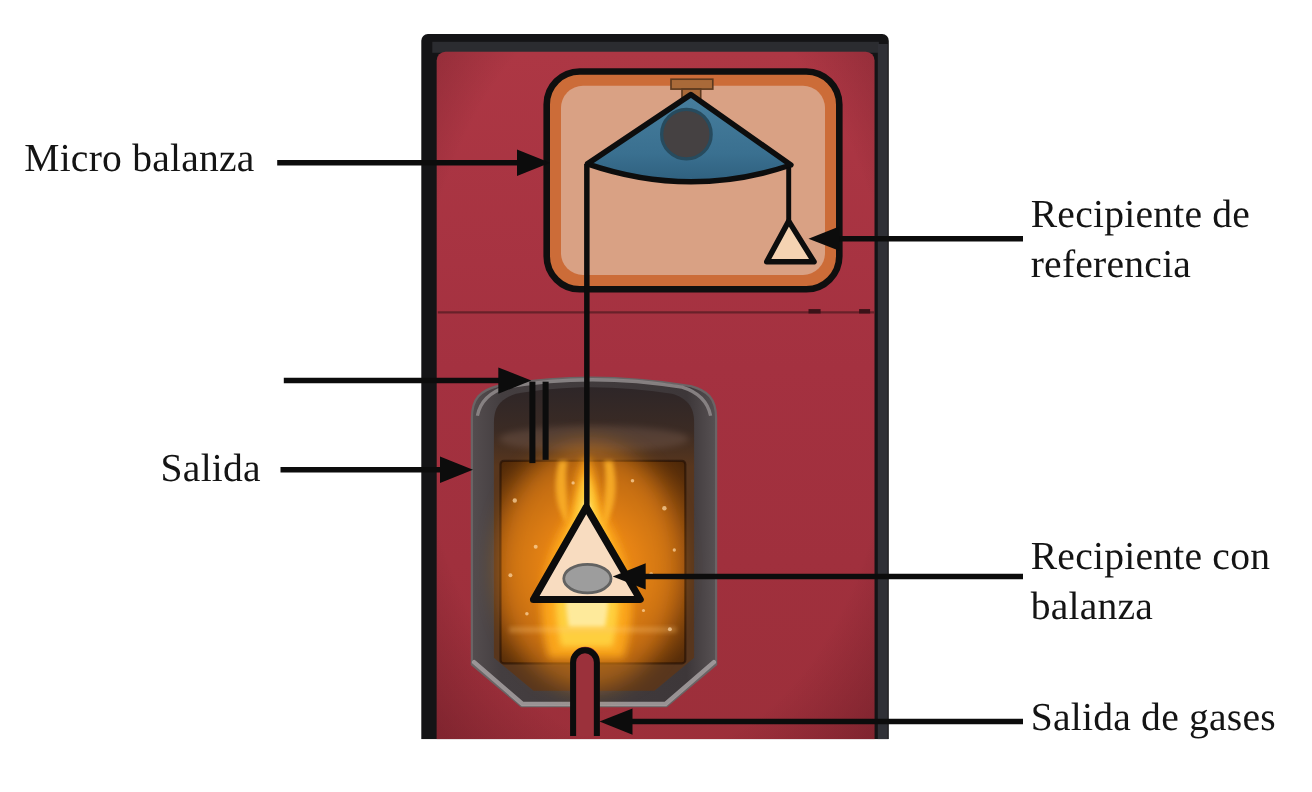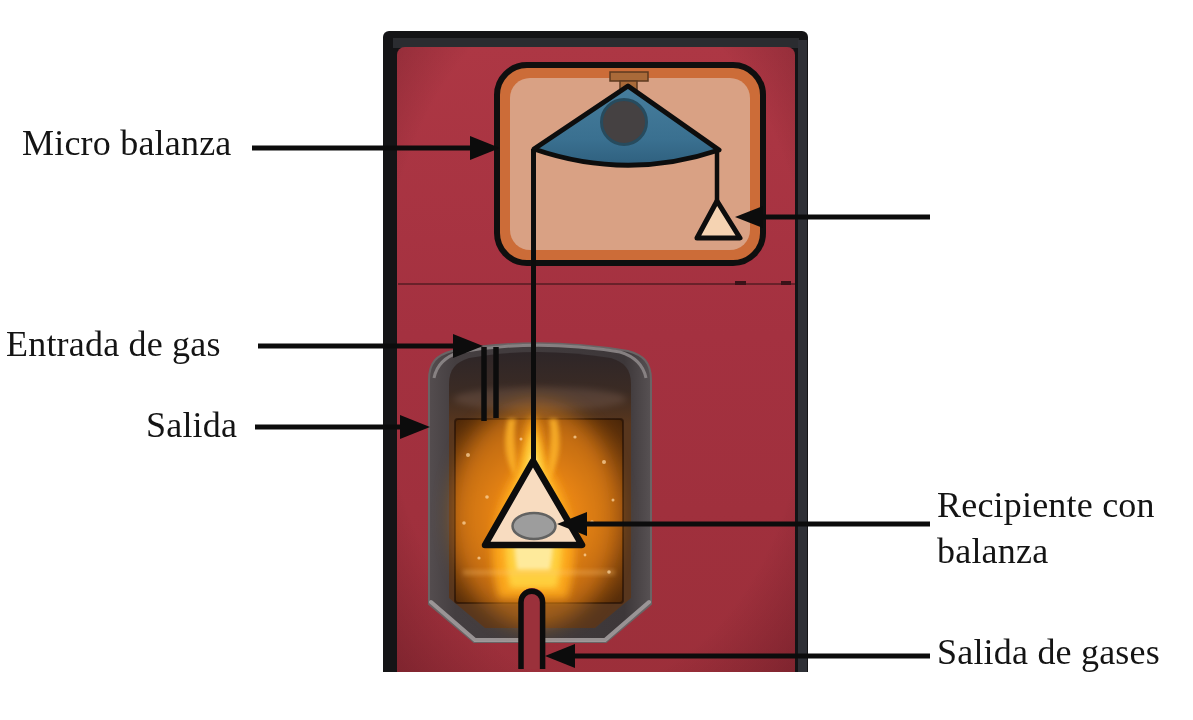--- a/index.html
+++ b/index.html
@@ -174,22 +174,22 @@
       </g>
       <g>
         <line x1="572" y1="656" x2="930" y2="656"></line>
         <polygon points="545,656 575,644 575,668" stroke="none"></polygon>
       </g>
     </g>
   </svg>
 
   <div class="label" style="left:22px;top:123px;">Micro balanza</div>
 
+  <div class="label twoline" style="left:937px;top:171px;width:240px;">Recipiente de referencia</div>
 
-  <div class="label" style="left:6px;top:324px;">Entrada de gas</div>
 
   <div class="label" style="left:146px;top:405px;">Salida</div>
 
   <div class="label twoline" style="left:937px;top:482px;width:254px;">Recipiente con balanza</div>
 
   <div class="label" style="left:937px;top:632px;">Salida de gases</div>
 
 </div>
 
 </body></html>

